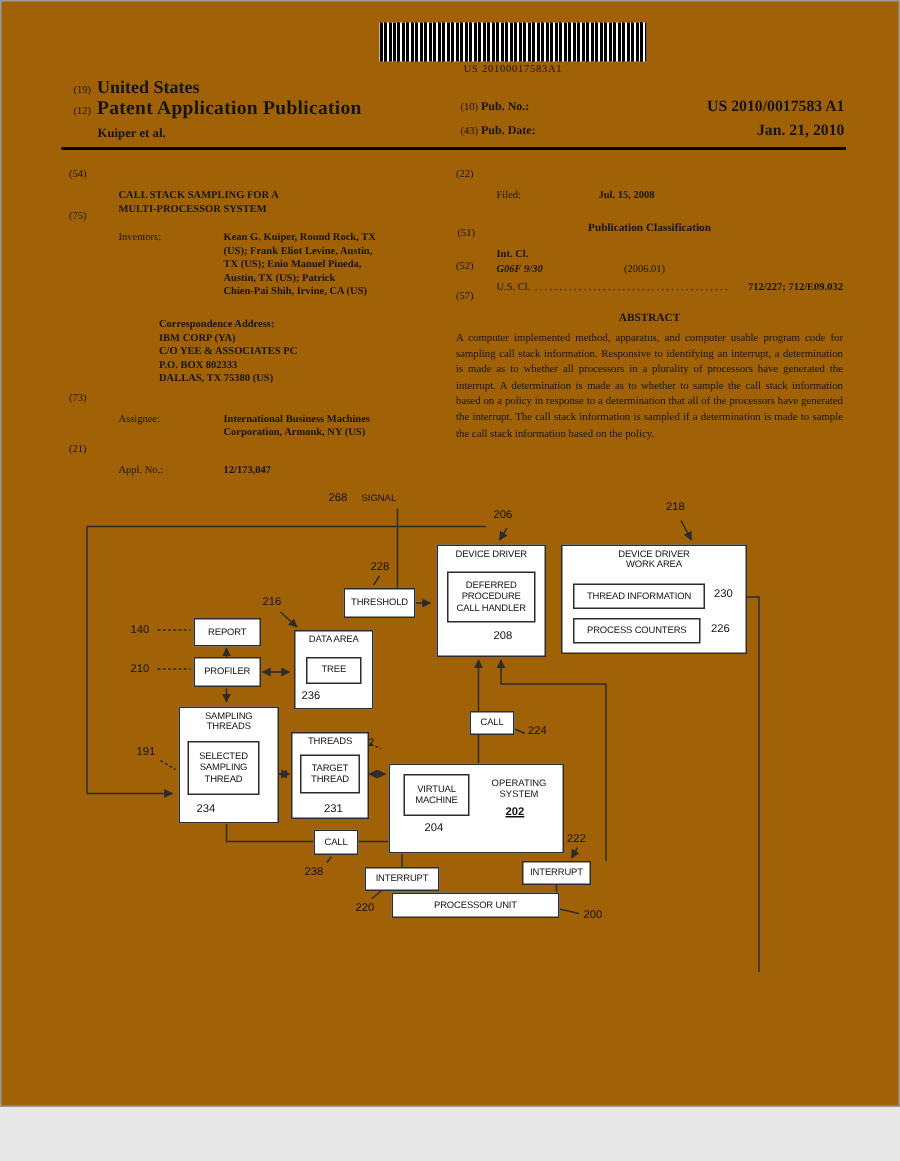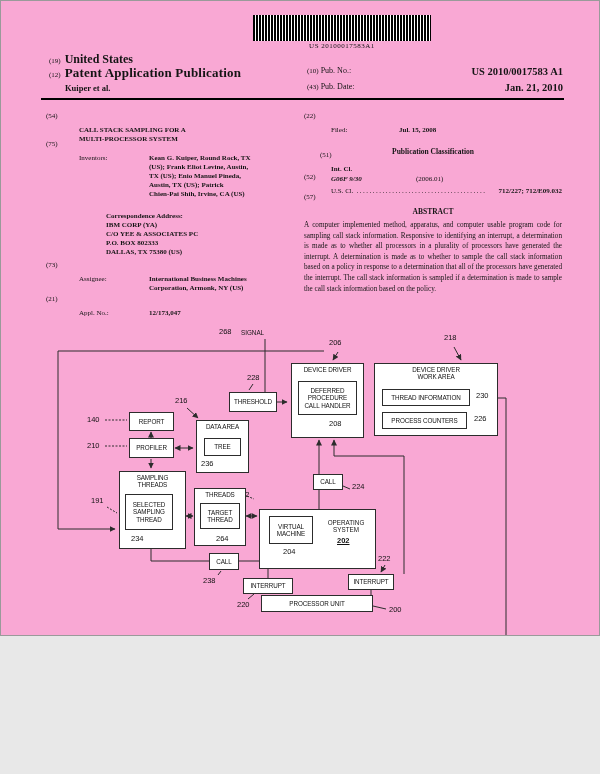--- a/index.html
+++ b/index.html
@@ -1,31 +1,31 @@
 <!DOCTYPE html>
 <html><head>
 <meta charset="utf-8">
 <style>
   html,body{margin:0;padding:0;background:#e8e8e8;}
-  .page{position:relative;width:600px;height:636px;background:#f9a8d4;border:1px solid #9a9a9a;
+  .page{position:relative;width:600px;height:738px;background:#a16207;border:1px solid #9a9a9a;
         box-sizing:border-box;font-family:"Liberation Serif",serif;color:#151515;overflow:hidden;}
   .abs{position:absolute;}
   
   .barcode{background:
       repeating-linear-gradient(90deg,#000 0 2px,transparent 2px 3px),
       repeating-linear-gradient(90deg,transparent 0 3px,#000 3px 4px,transparent 4px 9px),
       repeating-linear-gradient(90deg,#000 0 1px,transparent 1px 6px);
       background-color:#fff;}
   .bc-text{font-size:7px;text-align:center;letter-spacing:.5px;}
   .code{font-size:7px;text-align:center;}
   .big{font-weight:bold;font-size:13px;letter-spacing:.2px;}
   .big2{font-weight:bold;font-size:12px;}
   .auth{font-weight:bold;font-size:8.5px;}
   .publine{display:flex;justify-content:space-between;width:256px;font-size:8px;}
-  .publabel{font-weight:normal;}
+  .publabel{font-weight:bold;}
   .pubval{font-weight:bold;font-size:10.5px;}
   .rule{background:#000;}
   
   .t7{font-size:7px;line-height:9px;margin-top:15px;}
   .b{font-weight:bold;}
   .i{font-style:italic;}
   .just{text-align:justify;}
   .ctr{text-align:center;}
   .dots{letter-spacing:1.5px;overflow:hidden;white-space:nowrap;}
   
@@ -100,21 +100,21 @@
   <div class="abs code" style="left:45px;top:294px">(21)</div>
   <div class="abs t7" style="left:78px;top:293px">Appl. No.:</div>
   <div class="abs t7 b" style="left:148px;top:293px">12/173,047</div>
 
   <div class="abs code" style="left:303px;top:111px">(22)</div>
   <div class="abs t7" style="left:330px;top:110px">Filed:</div>
   <div class="abs t7 b" style="left:398px;top:110px">Jul. 15, 2008</div>
 
   <div class="abs t7 b ctr" style="left:303px;top:131px;width:258px;font-size:7.5px">Publication Classification</div>
 
-  <div class="abs code" style="left:319px;top:150px">(51)</div>
+  <div class="abs code" style="left:304px;top:150px">(51)</div>
   <div class="abs t7 b" style="left:330px;top:149px">Int. Cl.</div>
   <div class="abs t7 b i" style="left:330px;top:159px">G06F 9/30</div>
   <div class="abs t7" style="left:415px;top:159px">(2006.01)</div>
 
   <div class="abs code" style="left:303px;top:172px">(52)</div>
   <div class="abs t7" style="left:330px;top:171px;width:231px;display:flex">
     <span>U.S. Cl.</span>
     <span class="dots" style="flex:1;margin:0 3px">........................................</span>
     <span class="b">712/227; 712/E09.032</span>
   </div>
@@ -213,21 +213,21 @@
 THREADS</div>
     <div class="abs fbox" style="left:84px;top:168px;width:48px;height:36px">SELECTED
 SAMPLING
 THREAD</div>
     <div class="abs num" style="left:90px;top:208px">234</div>
 
     <div class="abs num" style="left:196px;top:164px">212</div>
     <div class="abs fbox top" style="left:153px;top:162px;width:52px;height:58px">THREADS</div>
     <div class="abs fbox" style="left:159px;top:177px;width:40px;height:26px">TARGET
 THREAD</div>
-    <div class="abs num" style="left:175px;top:208px">264</div>
+    <div class="abs num" style="left:175px;top:208px">231</div>
 
     <div class="abs fbox" style="left:218px;top:183px;width:117px;height:60px"></div>
     <div class="abs fbox" style="left:228px;top:190px;width:44px;height:28px">VIRTUAL
 MACHINE</div>
     <div class="abs num" style="left:242px;top:221px">204</div>
     <div class="abs" style="left:278px;top:193px;width:54px;font-size:6.3px;line-height:7.2px;text-align:center;white-space:pre-line">OPERATING
 SYSTEM</div>
     <div class="abs num u" style="left:296px;top:210px">202</div>
 
     <div class="abs fbox" style="left:272px;top:148px;width:30px;height:16px">CALL</div>

